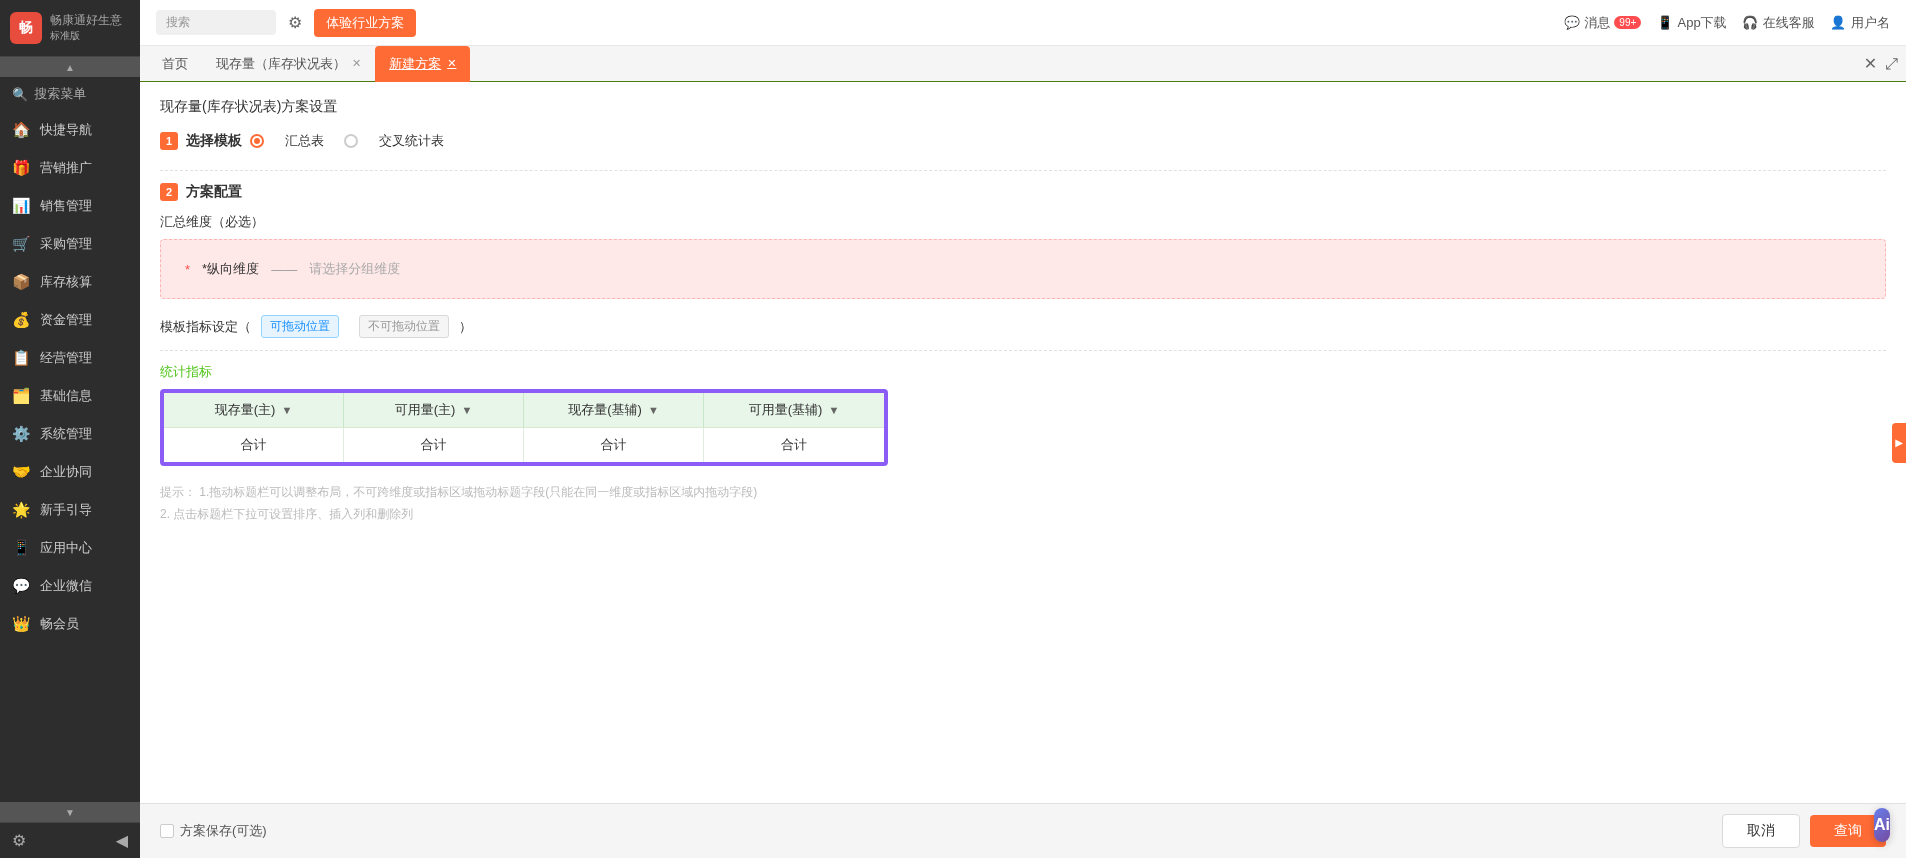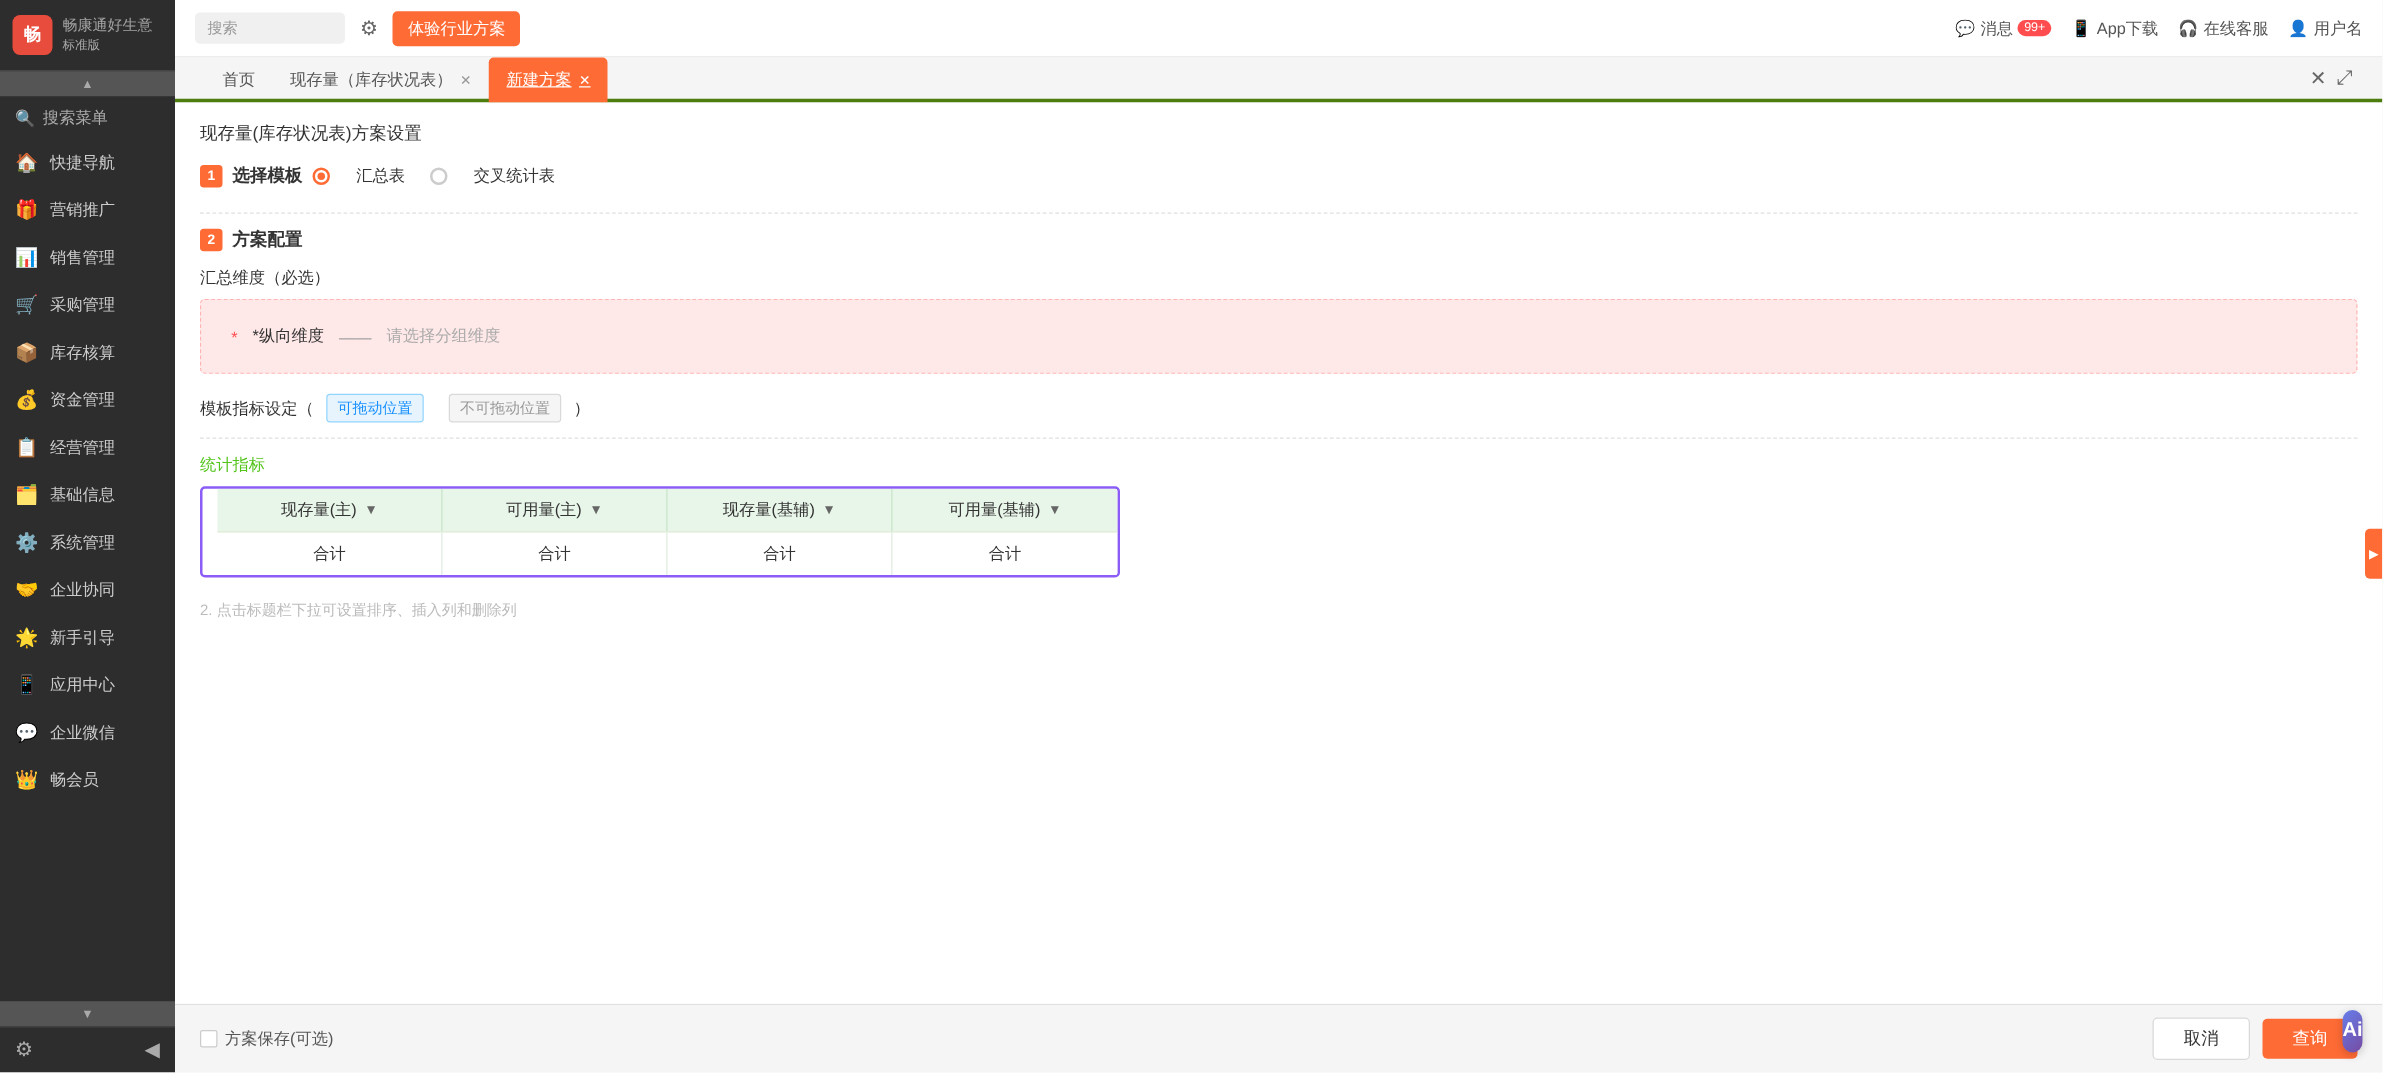--- a/index.html
+++ b/index.html
@@ -108,22 +108,23 @@
       border-radius: 8px;
       padding: 1px 5px;
       font-size: 10px;
     }
     .settings-icon { cursor: pointer; color: #666; font-size: 16px; }
 
     
     .tab-bar {
       background: #f5f5f5;
       display: flex;
-      border-bottom: 3px solid #4d7c0f;
-      padding: 0 24px;
+      align-items: center;
+      border-bottom: 1px solid #4d7c0f;
+      padding: 0 8px;
       height: 36px;
       flex-shrink: 0;
     }
     .tab {
       display: flex; align-items: center; gap: 6px;
       padding: 6px 14px;
       font-size: 13px;
       cursor: pointer;
       color: #555;
       border-radius: 4px 4px 0 0;
@@ -225,25 +226,24 @@
       border-radius: 3px;
       font-size: 12px;
     }
     .tag-draggable { background: #e8f4fd; color: #1890ff; border: 1px solid #91d5ff; }
     .tag-fixed { background: #f5f5f5; color: #999; border: 1px solid #d9d9d9; }
 
     
     .stats-section { margin-bottom: 12px; }
     .stats-title { color: #52c41a; font-size: 13px; margin-bottom: 8px; font-weight: 500; }
     .stats-table {
-      border: 2px solid #8b5cf6;
+      border: 4px solid #8b5cf6;
       border-radius: 4px;
       overflow: hidden;
       width: fit-content;
-      padding-left: 12px;
     }
     .stats-header-row {
       display: flex;
       background: #e8f5e9;
     }
     .stats-header-cell {
       width: 180px;
       padding: 8px 12px;
       display: flex; align-items: center; justify-content: center; gap: 6px;
       border-right: 1px solid #c8e6c9;
@@ -542,20 +542,24 @@
             <div class="stats-data-cell">合计</div>
             <div class="stats-data-cell">合计</div>
             <div class="stats-data-cell">合计</div>
             <div class="stats-data-cell">合计</div>
           </div>
         </div>
       </div>
 
       <div class="tips">
         <div>
+          <span>提示：</span>
+          <span>1.拖动标题栏可以调整布局，不可跨维度或指标区域拖动标题字段(只能在同一维度或指标区域内拖动字段)</span>
+        </div>
+        <div>
           <span>2. 点击标题栏下拉可设置排序、插入列和删除列</span>
         </div>
       </div>
     </div>
 
     <div class="expand-btn">▶</div>
   </div>
 
   <div class="content-footer">
     <div class="save-option">

